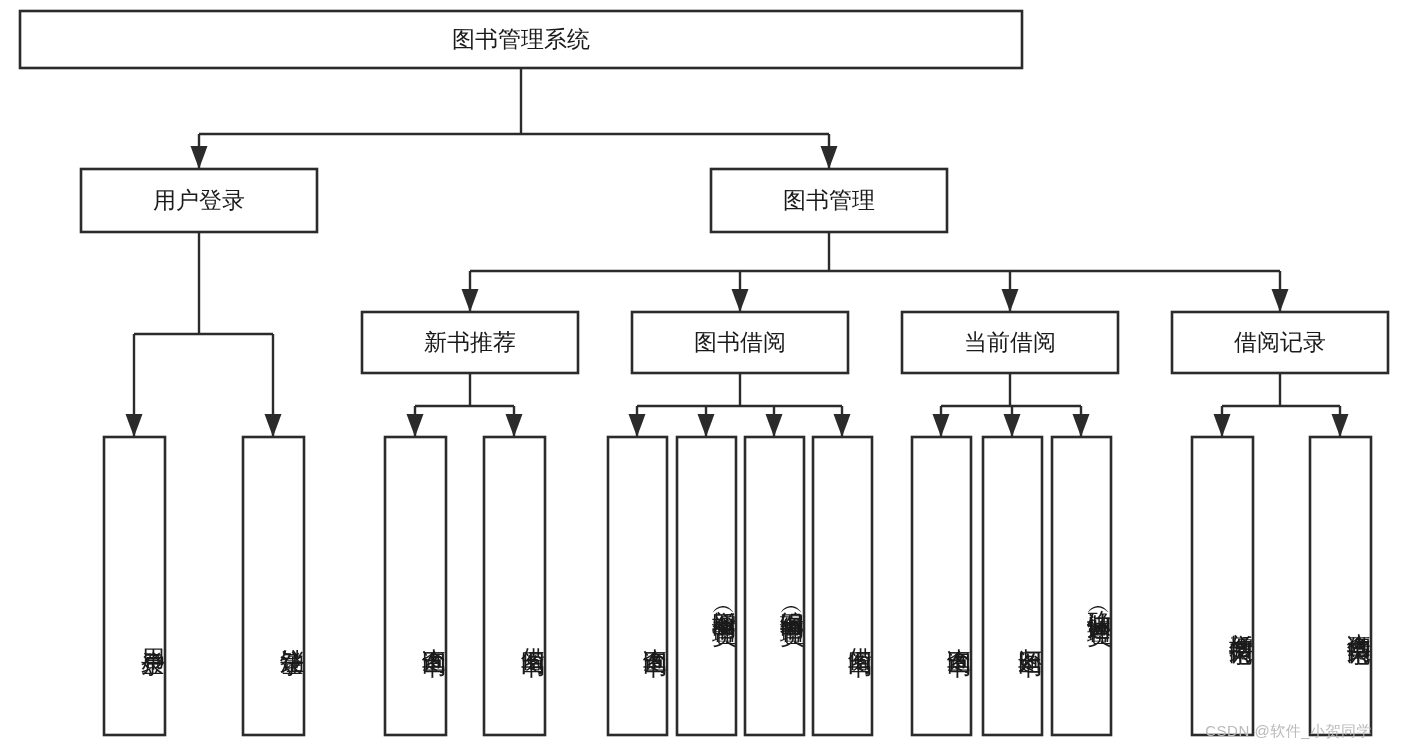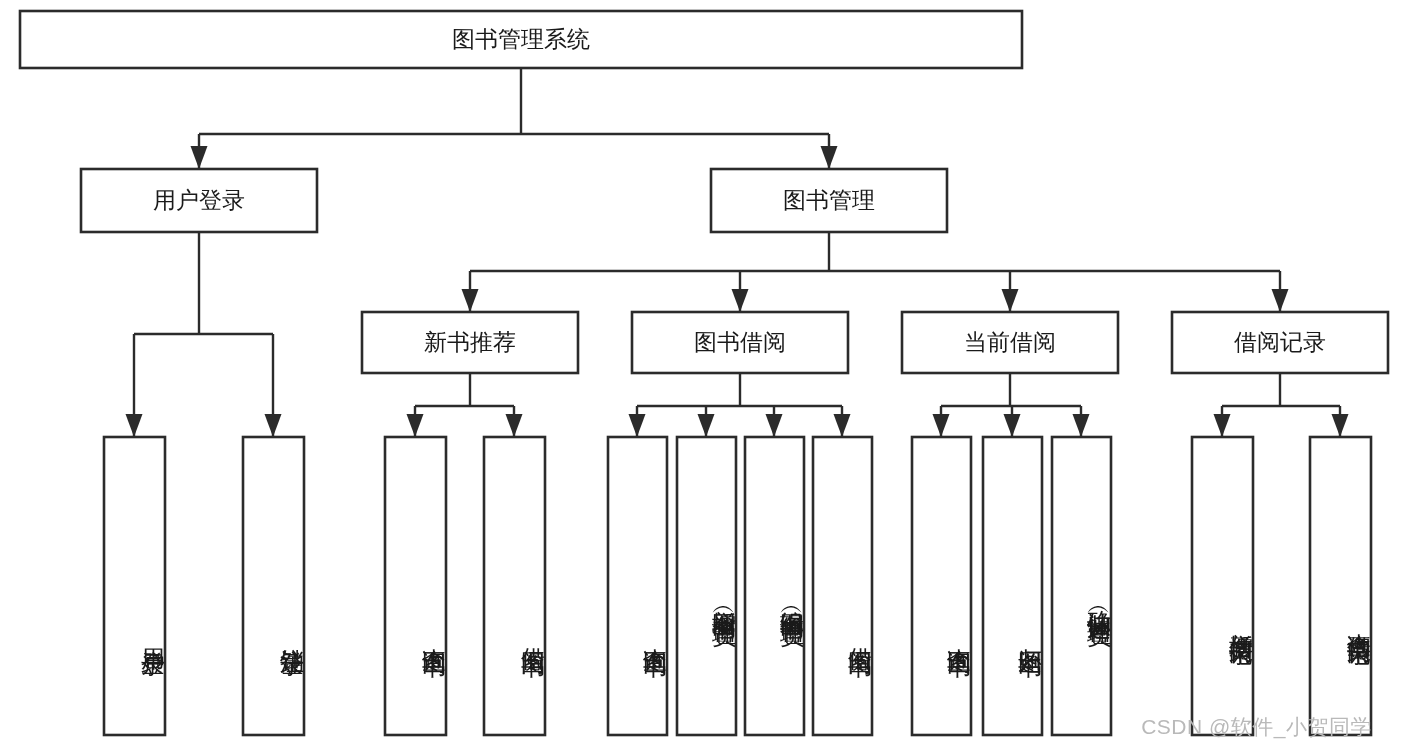--- a/index.html
+++ b/index.html
@@ -62,21 +62,21 @@
     display: flex;
     align-items: flex-start;
     justify-content: center;
     pointer-events: none;
   }
   .watermark {
     position: absolute;
     right: 10px;
     bottom: 6px;
     font-family: "Liberation Sans", "DejaVu Sans", sans-serif;
-    font-size: 21px;
+    font-size: 15px;
     color: #b9b9b9;
     letter-spacing: 0.5px;
     white-space: pre;
   }
 </style>
 </head>
 <body>
 
 <div id="diagram-root">
 

